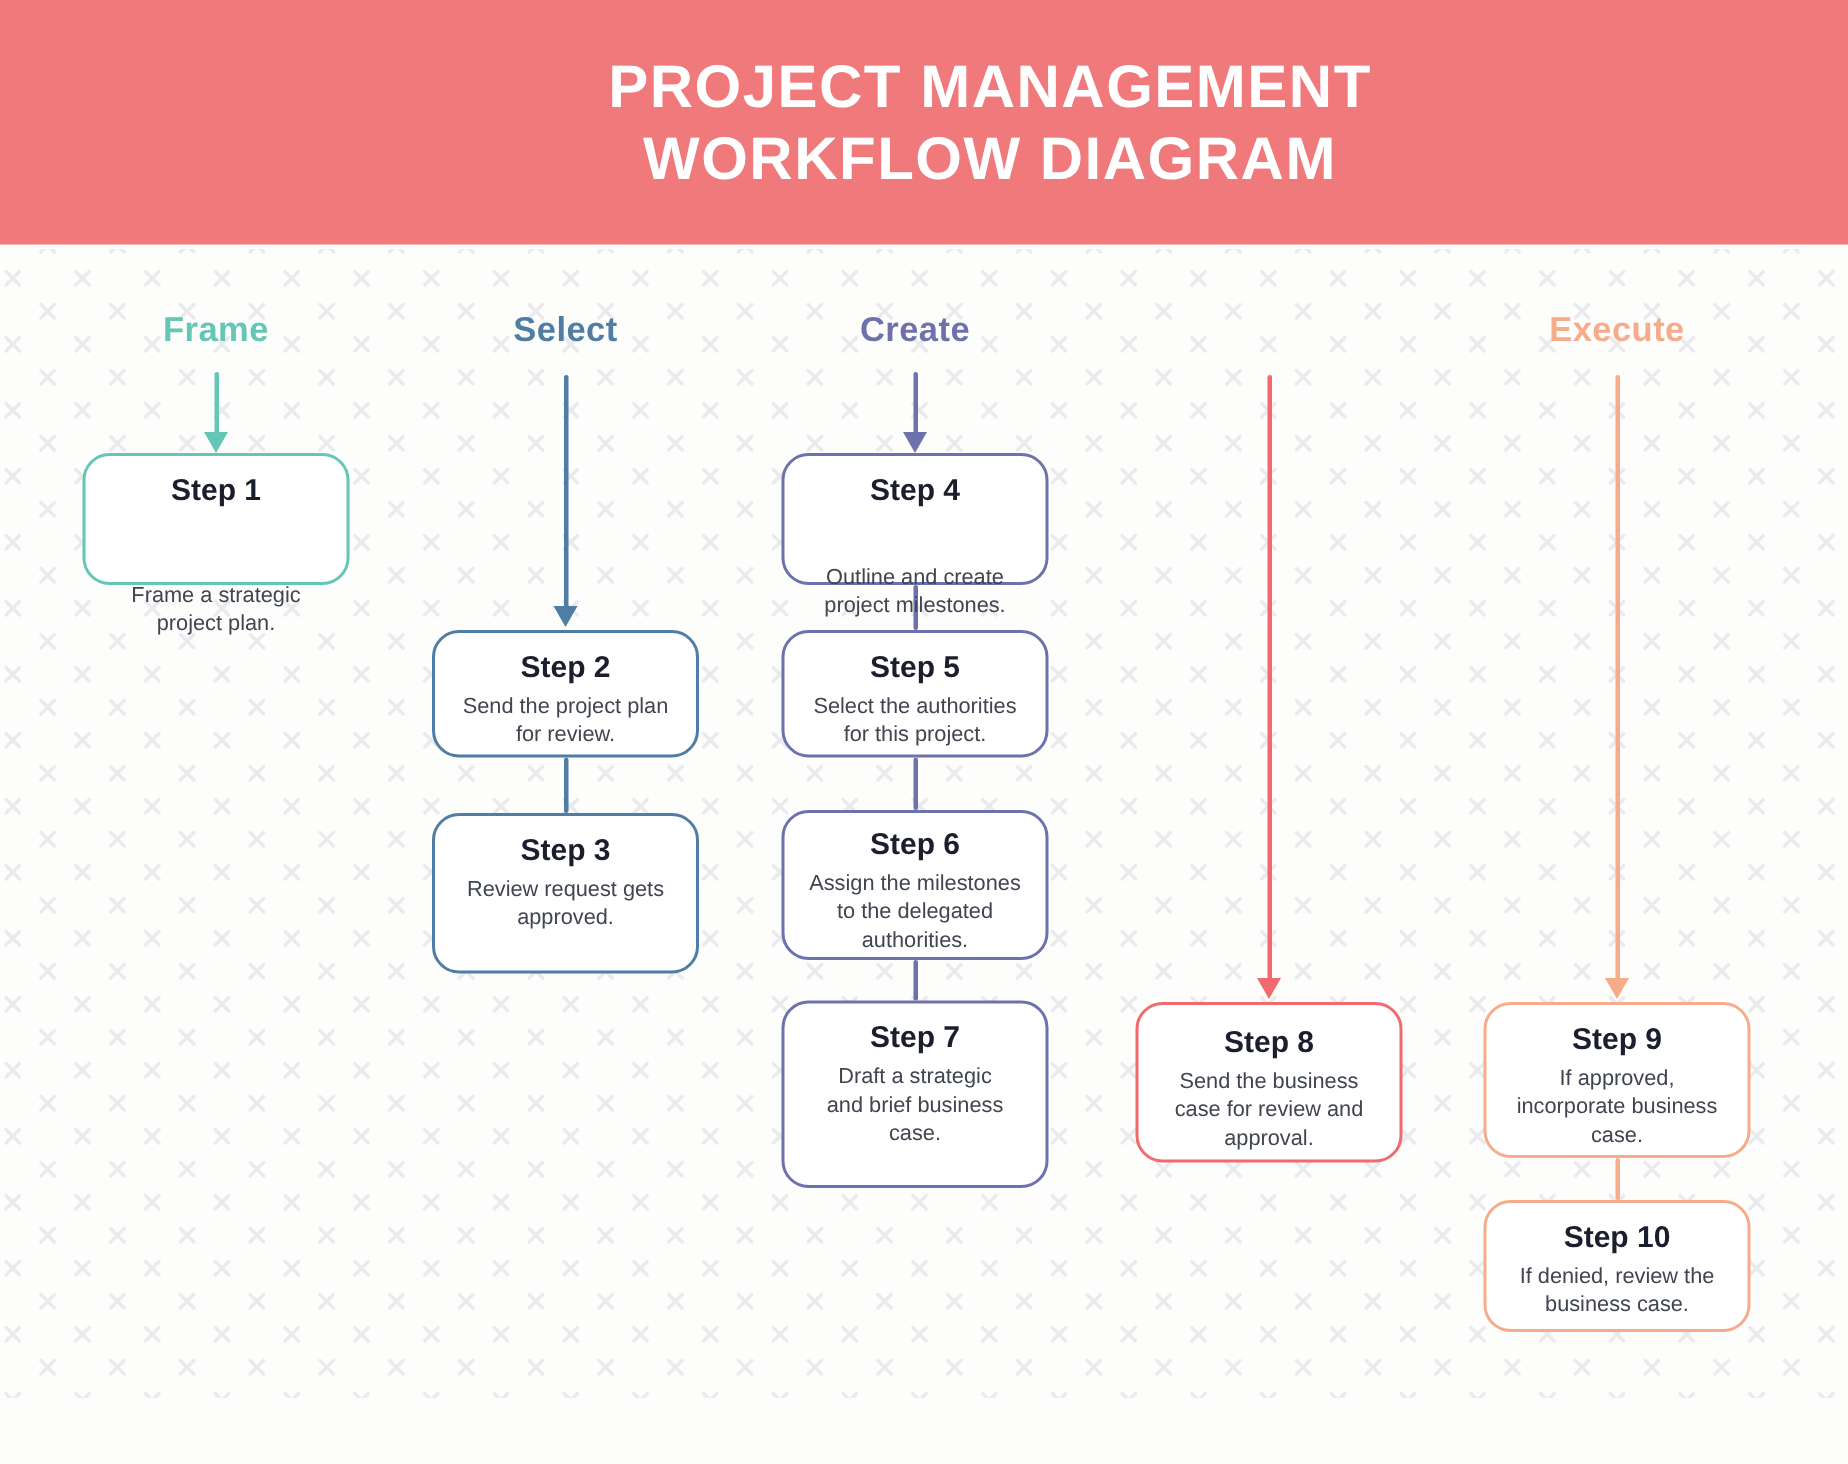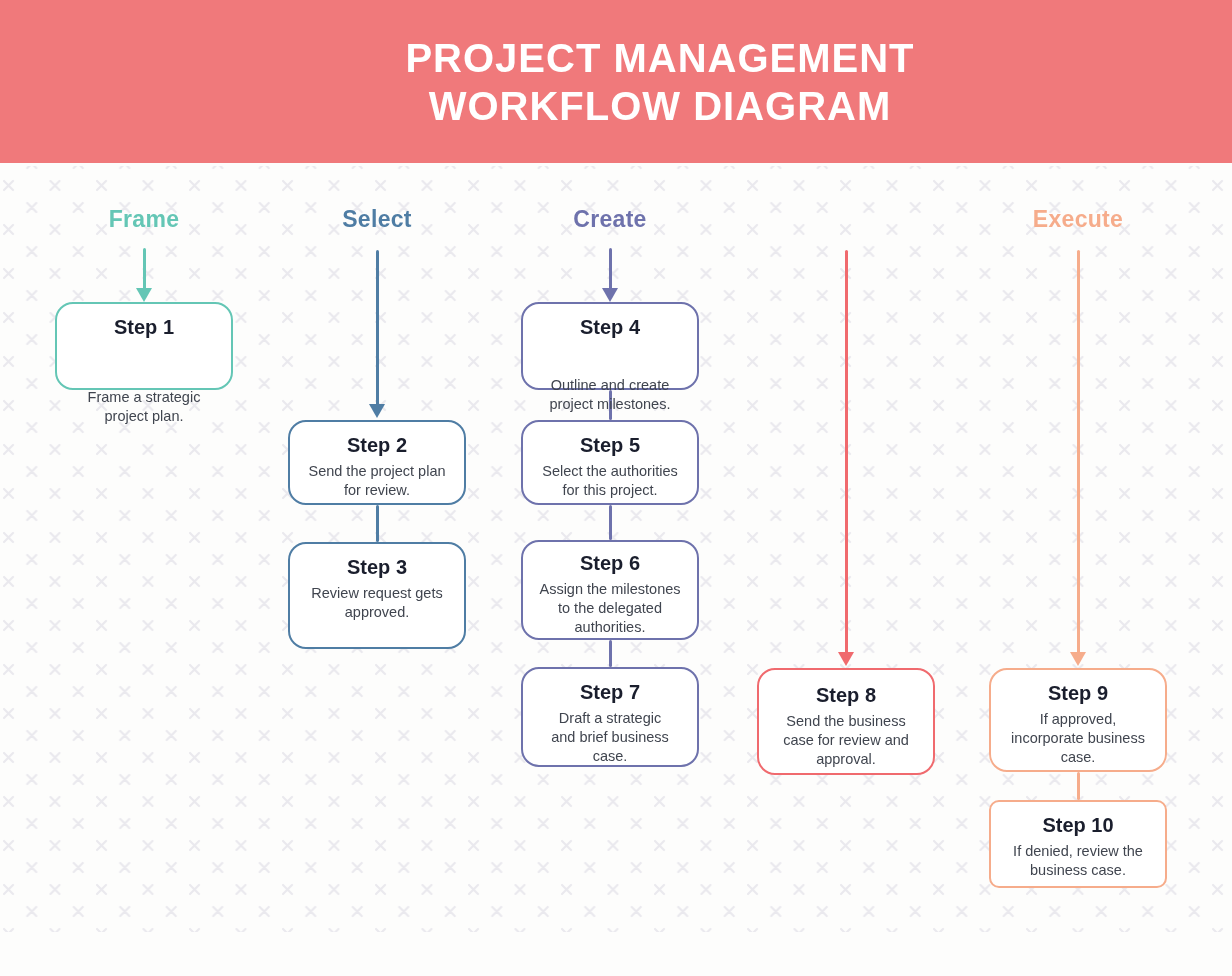--- a/index.html
+++ b/index.html
@@ -118,24 +118,24 @@
     white-space: pre-line;
   }
 
   
   .s1  { left: 55px;  top: 302px; height: 88px;  }
   .s2  { left: 288px; top: 420px; height: 85px;  }
   .s3  { left: 288px; top: 542px; height: 107px;  }
   .s4  { left: 521px; top: 302px; height: 88px; gap: 32px;  }
   .s5  { left: 521px; top: 420px; height: 85px;  }
   .s6  { left: 521px; top: 540px; height: 100px; padding-top: 10px; }
-  .s7  { left: 521px; top: 667px; height: 100px; padding-top: 12px; }
+  .s7  { left: 521px; top: 667px; height: 125px; padding-top: 12px; }
   .s8  { left: 757px; top: 668px; height: 107px; padding-top: 14px; }
   .s9  { left: 989px; top: 668px; height: 104px; padding-top: 12px; }
-  .s10 { left: 989px; top: 800px; height: 88px; border-radius: 10px;  }
+  .s10 { left: 989px; top: 800px; height: 88px;  }
 </style>
 </head>
 <body>
 
 <div class="canvas">
 
   <div class="banner">
     <div class="t-line">PROJECT MANAGEMENT</div>
     <div class="t-line">WORKFLOW DIAGRAM</div>
   </div>

